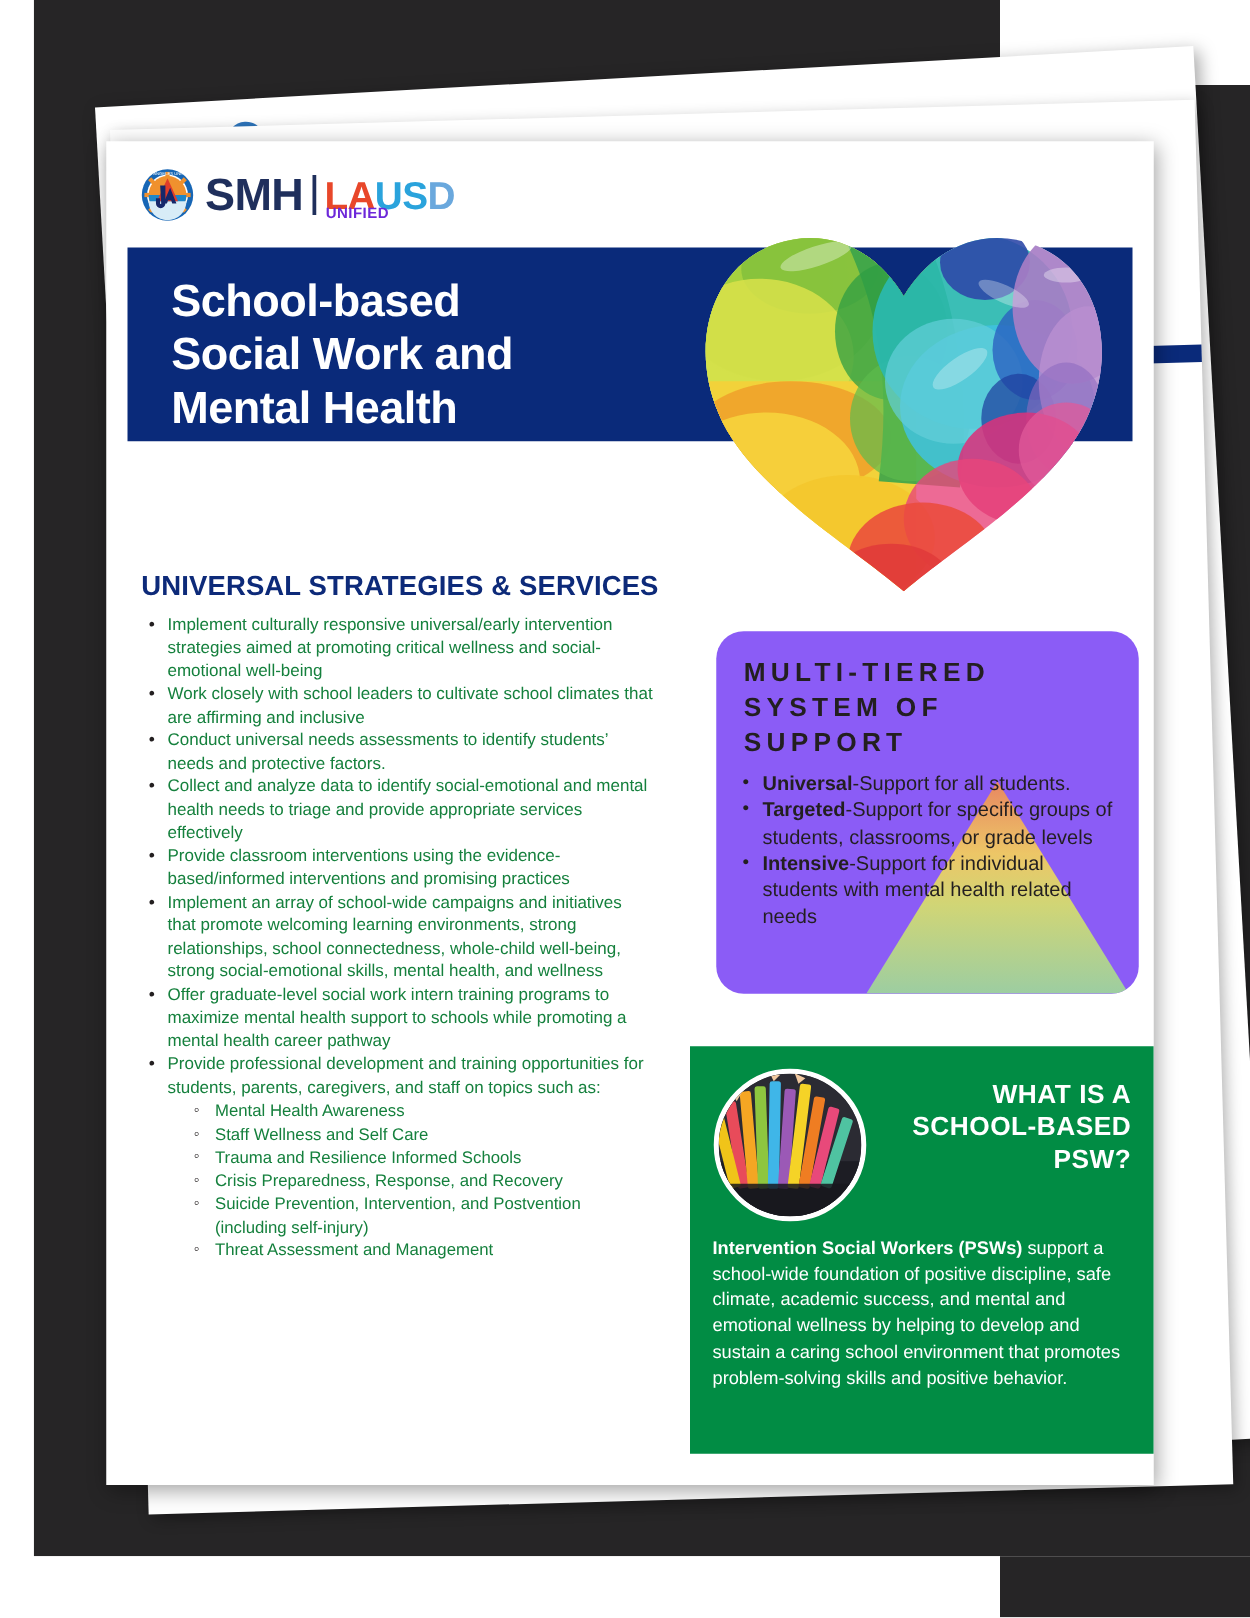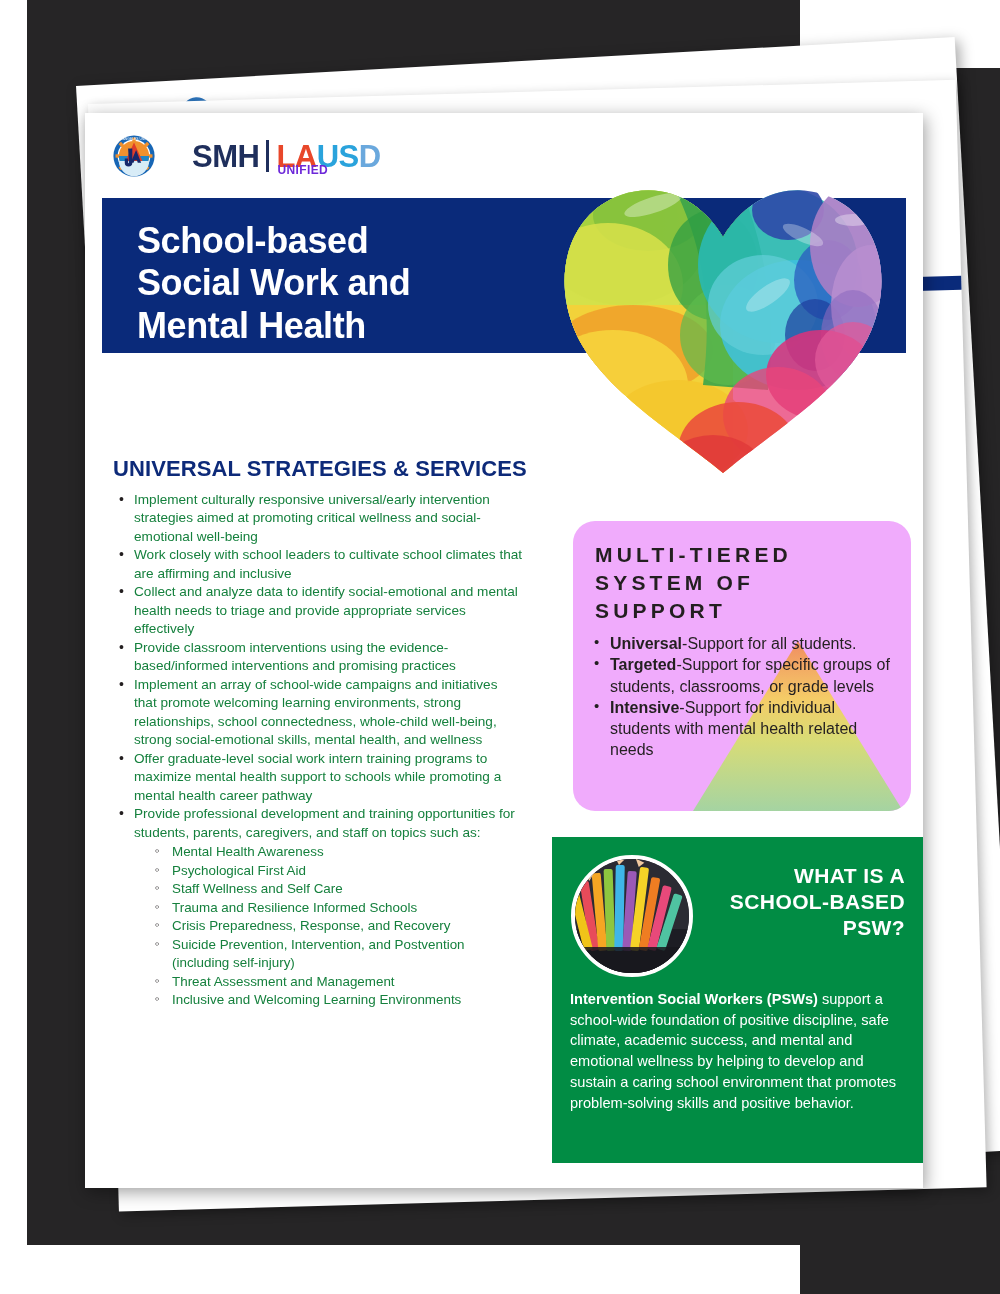--- a/index.html
+++ b/index.html
@@ -135,26 +135,25 @@
     position: relative;
     width: 42px; height: 42px;
     flex: 0 0 42px;
   }
   .logo-text {
     display: flex;
     align-items: center;
     gap: 0px;
   }
   .logo-smh {
-    font-size: 31px;
+    font-size: 36px;
     font-weight: 700;
     color: #1f2f5c;
     letter-spacing: -0.5px;
     line-height: 1;
-    margin-left: 28px;
   }
   .logo-divider {
     width: 3px;
     height: 32px;
     background: #1f2f5c;
     margin: 0 7px;
   }
   .logo-lausd {
     position: relative;
     line-height: 1;
@@ -252,24 +251,23 @@
     left: 3px; top: -1px;
     font-size: 13px;
     color: #231f20;
   }
 
   
   .mtss {
     position: absolute;
     left: 488px; top: 392px;
     width: 338px; height: 290px;
-    background: #f0abfc;
+    background: #8b5cf6;
     border-radius: 22px;
     overflow: hidden;
-    margin-top: 16px;
   }
   .tri-grad {
     position: absolute;
     left: 120px; bottom: 0;
     width: 210px; height: 170px;
     background: linear-gradient(to bottom, #f08a54 0%, #f5cf5a 34%, #d7e06a 58%, #9ed79a 100%);
     clip-path: polygon(50% 0%, 100% 100%, 0% 100%);
     opacity: 0.92;
   }
   .mtss-title {
@@ -471,33 +469,32 @@
             <ellipse cx="300" cy="45" rx="18" ry="6" fill="#ffffff" opacity="0.35"></ellipse>
           </g>
         </svg>
       </div>
 
       <div class="section-heading">UNIVERSAL STRATEGIES &amp; SERVICES</div>
 
       <ul class="bullets" id="universal-bullets">
           <li>Implement culturally responsive universal/early intervention strategies aimed at promoting critical wellness and social-emotional well-being</li>
           <li>Work closely with school leaders to cultivate school climates that are affirming and inclusive</li>
+          <li>Conduct universal needs assessments to identify students’ needs and protective factors.</li>
           <li>Collect and analyze data to identify social-emotional and mental health needs to triage and provide appropriate services effectively</li>
           <li>Provide classroom interventions using the evidence-based/informed interventions and promising practices</li>
           <li>Implement an array of school-wide campaigns and initiatives that promote welcoming learning environments, strong relationships, school connectedness, whole-child well-being, strong social-emotional skills, mental health, and wellness</li>
           <li>Offer graduate-level social work intern training programs to maximize mental health support to schools while promoting a mental health career pathway</li>
           <li>Provide professional development and training opportunities for students, parents, caregivers, and staff on topics such as:<ul class="sublist">
               <li>Mental Health Awareness</li>
-              <li>Psychological First Aid</li>
               <li>Staff Wellness and Self Care</li>
               <li>Trauma and Resilience Informed Schools</li>
               <li>Crisis Preparedness, Response, and Recovery</li>
               <li>Suicide Prevention, Intervention, and Postvention (including self-injury)</li>
               <li>Threat Assessment and Management</li>
-              <li>Inclusive and Welcoming Learning Environments</li>
             </ul></li>
         </ul>
 
       <div class="mtss">
         <div class="tri-grad"></div>
         <div class="mtss-title">MULTI-TIERED
 SYSTEM OF
 SUPPORT</div>
         <ul class="mtss-list" id="mtss-items">
             <li><b>Universal</b><span>-Support for all students.</span></li>

